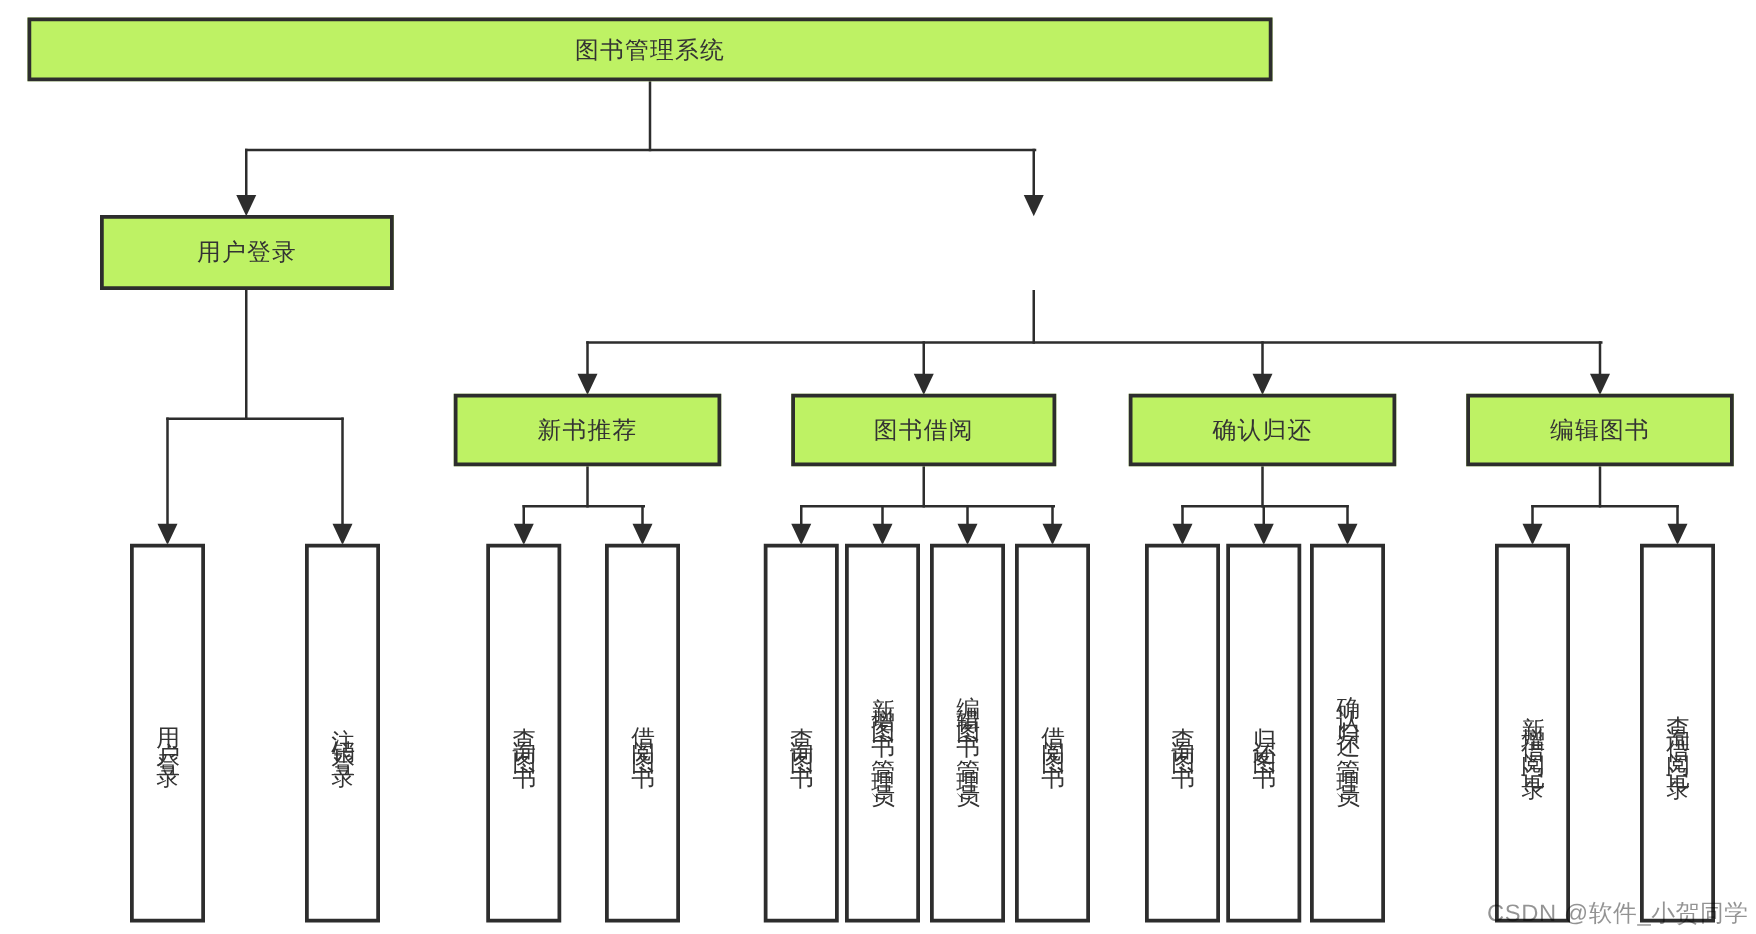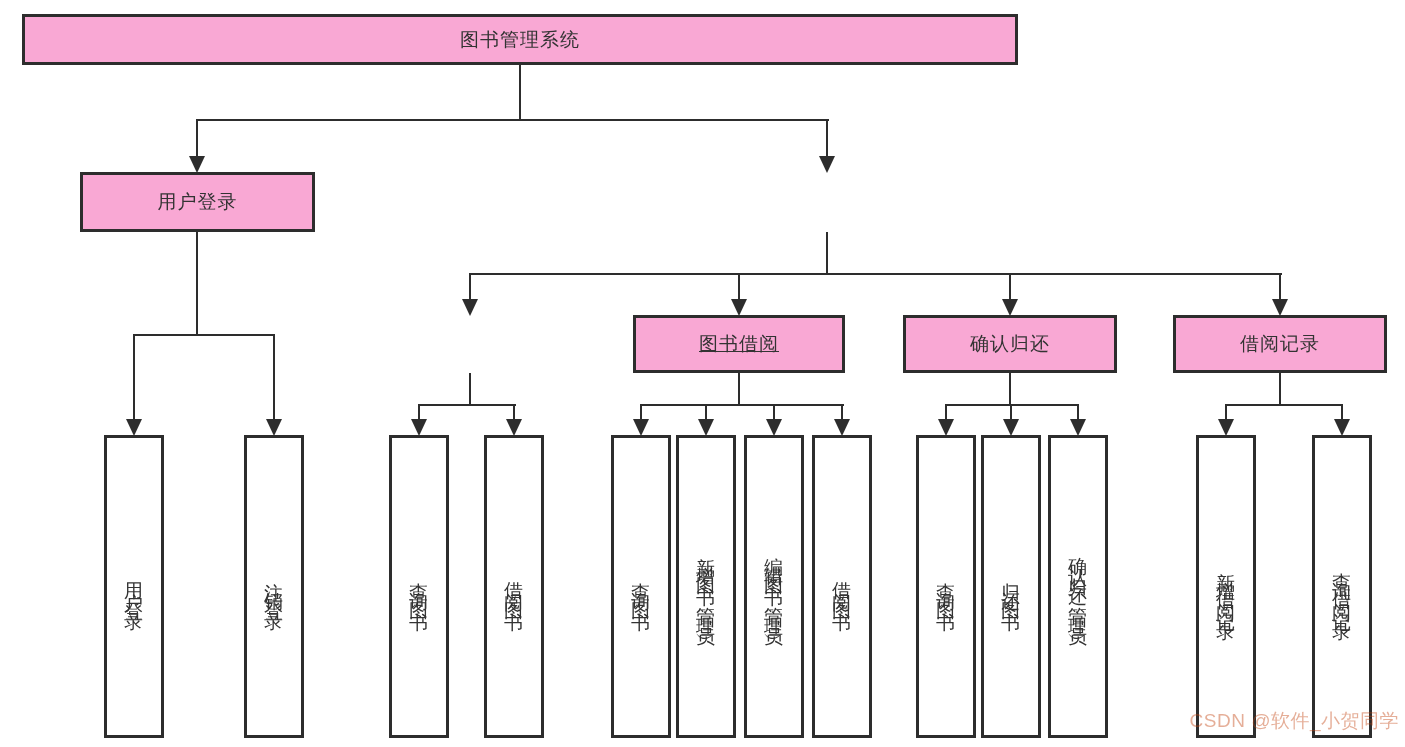--- a/index.html
+++ b/index.html
@@ -8,21 +8,21 @@
     width:1405px;height:747px;
     background:#fff;
     font-family:"Liberation Sans","DejaVu Sans",sans-serif;
     color:#333;
     overflow:hidden;
   }
   .box{
     position:absolute;
     box-sizing:border-box;
     border:3px solid #2d2d2d;
-    background:#f9a8d4;
+    background:#bef264;
     display:flex;
     align-items:center;
     justify-content:center;
     font-size:19px;
     color:#333;
     letter-spacing:1px;
     z-index:2;
   }
   .vbox{
     position:absolute;
@@ -48,23 +48,23 @@
   .arrow{
     position:absolute;
     width:0;height:0;
     border-left:8px solid transparent;
     border-right:8px solid transparent;
     border-top:17px solid #2d2d2d;
     z-index:1;
   }
   .watermark{
     position:absolute;
-    right:6px;bottom:13px;
+    right:6px;bottom:3px;
     font-size:19px;
-    color:#c2410c;
+    color:#000000;
     opacity:0.42;
     letter-spacing:0.5px;
     z-index:3;
   }
 </style>
 </head>
 <body>
 
 <div id="stage">
 
@@ -94,28 +94,31 @@
   <div class="hline" style="left:469px;top:273px;width:813px;"></div>
   <div class="vline" style="left:469px;top:273px;height:28px;"></div>
   <div class="arrow" style="left:462px;top:299px;"></div>
   <div class="vline" style="left:738px;top:273px;height:28px;"></div>
   <div class="arrow" style="left:731px;top:299px;"></div>
   <div class="vline" style="left:1009px;top:273px;height:28px;"></div>
   <div class="arrow" style="left:1002px;top:299px;"></div>
   <div class="vline" style="left:1279px;top:273px;height:28px;"></div>
   <div class="arrow" style="left:1272px;top:299px;"></div>
 
-  <div class="box" style="left:633px;top:315px;width:212px;height:58px;text-decoration:underline;">
+  <div class="box" style="left:363px;top:315px;width:214px;height:58px;">
+    <span>新书推荐</span>
+  </div>
+  <div class="box" style="left:633px;top:315px;width:212px;height:58px;">
     <span>图书借阅</span>
   </div>
   <div class="box" style="left:903px;top:315px;width:214px;height:58px;">
     <span>确认归还</span>
   </div>
   <div class="box" style="left:1173px;top:315px;width:214px;height:58px;">
-    <span>借阅记录</span>
+    <span>编辑图书</span>
   </div>
 
   <div class="vline" style="left:469px;top:373px;height:33px;"></div>
   <div class="hline" style="left:418px;top:404px;width:98px;"></div>
   <div class="vline" style="left:418px;top:404px;height:17px;"></div>
   <div class="arrow" style="left:411px;top:419px;"></div>
   <div class="vline" style="left:513px;top:404px;height:17px;"></div>
   <div class="arrow" style="left:506px;top:419px;"></div>
 
   <div class="vline" style="left:738px;top:373px;height:33px;"></div>

